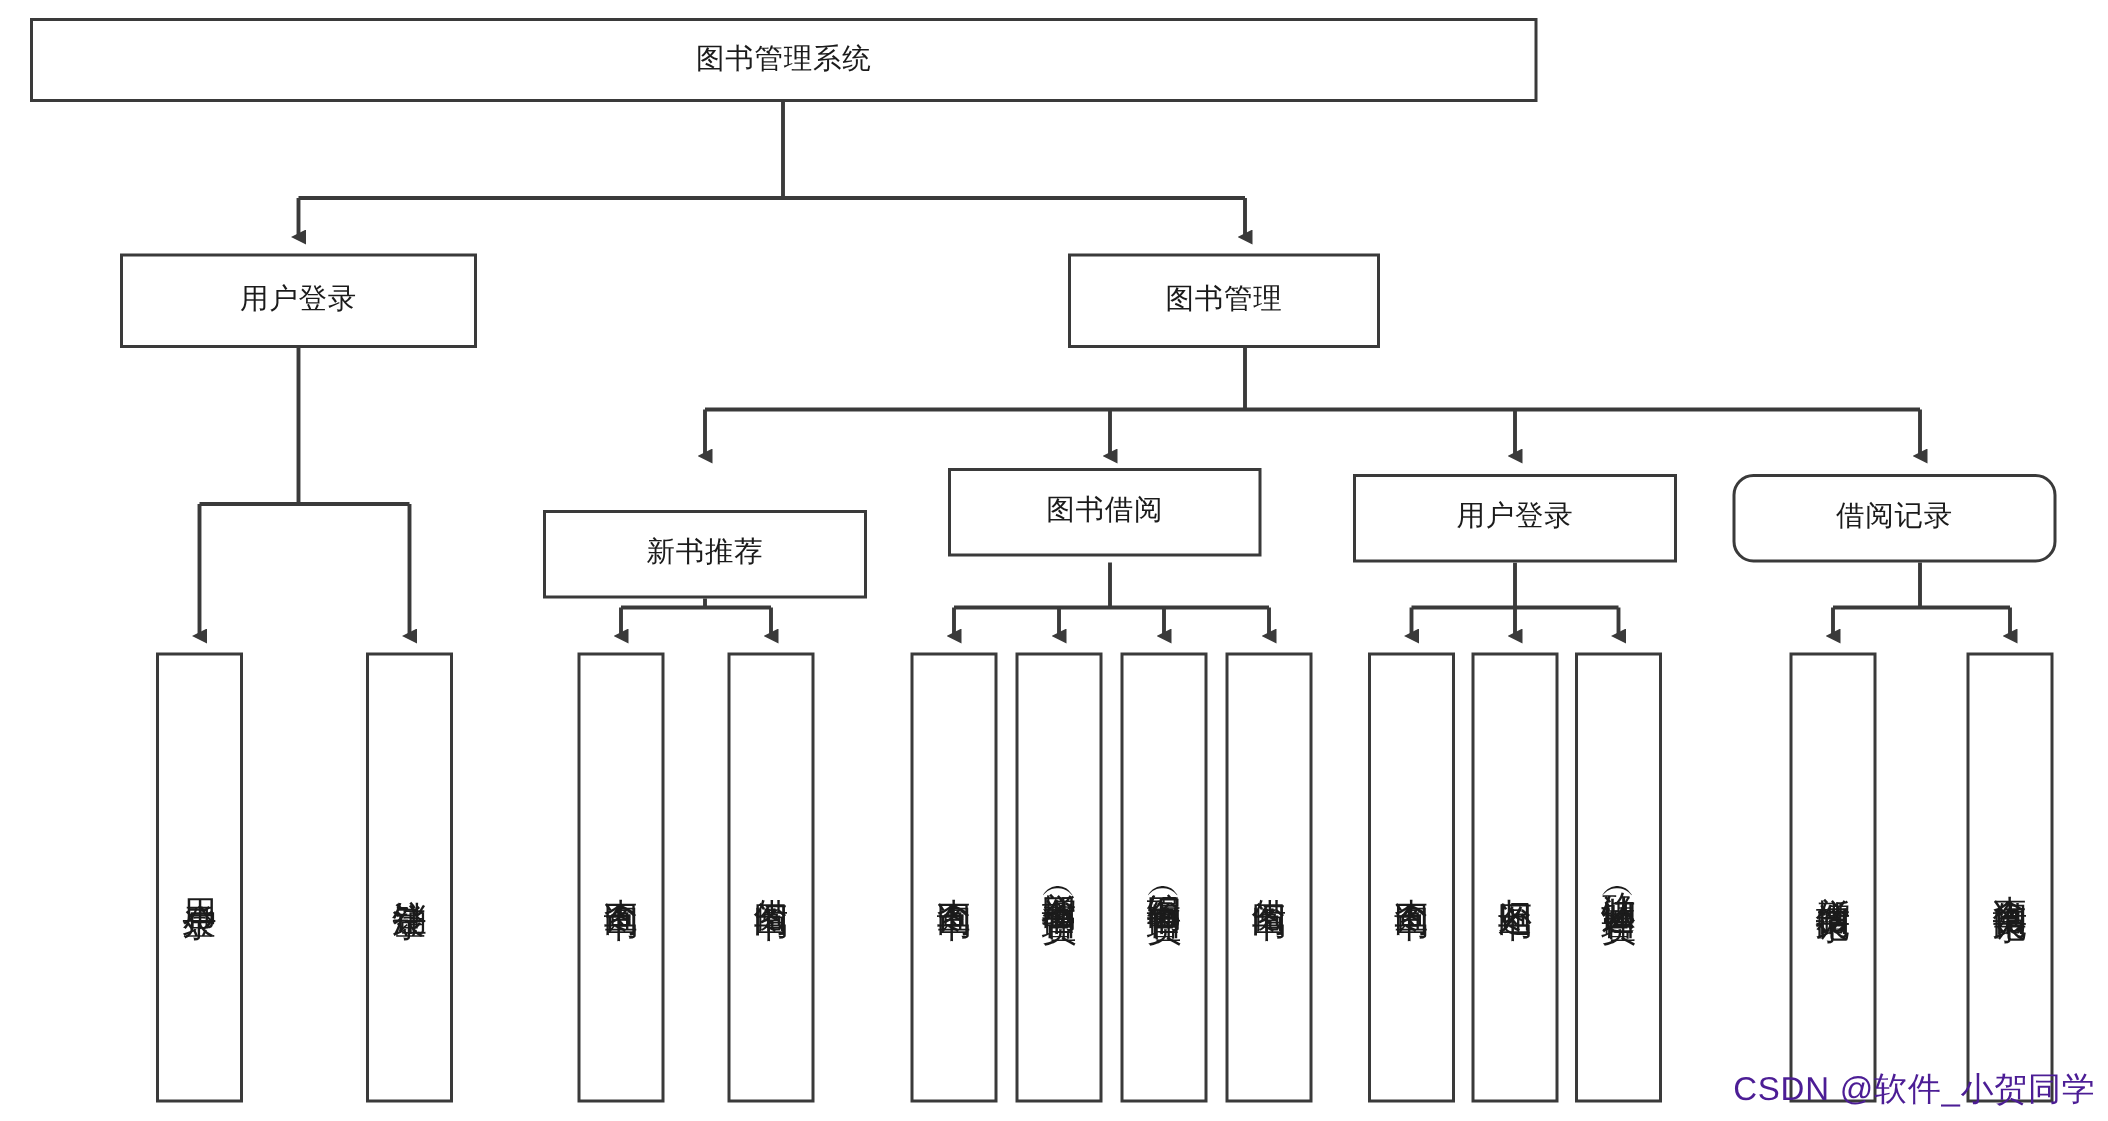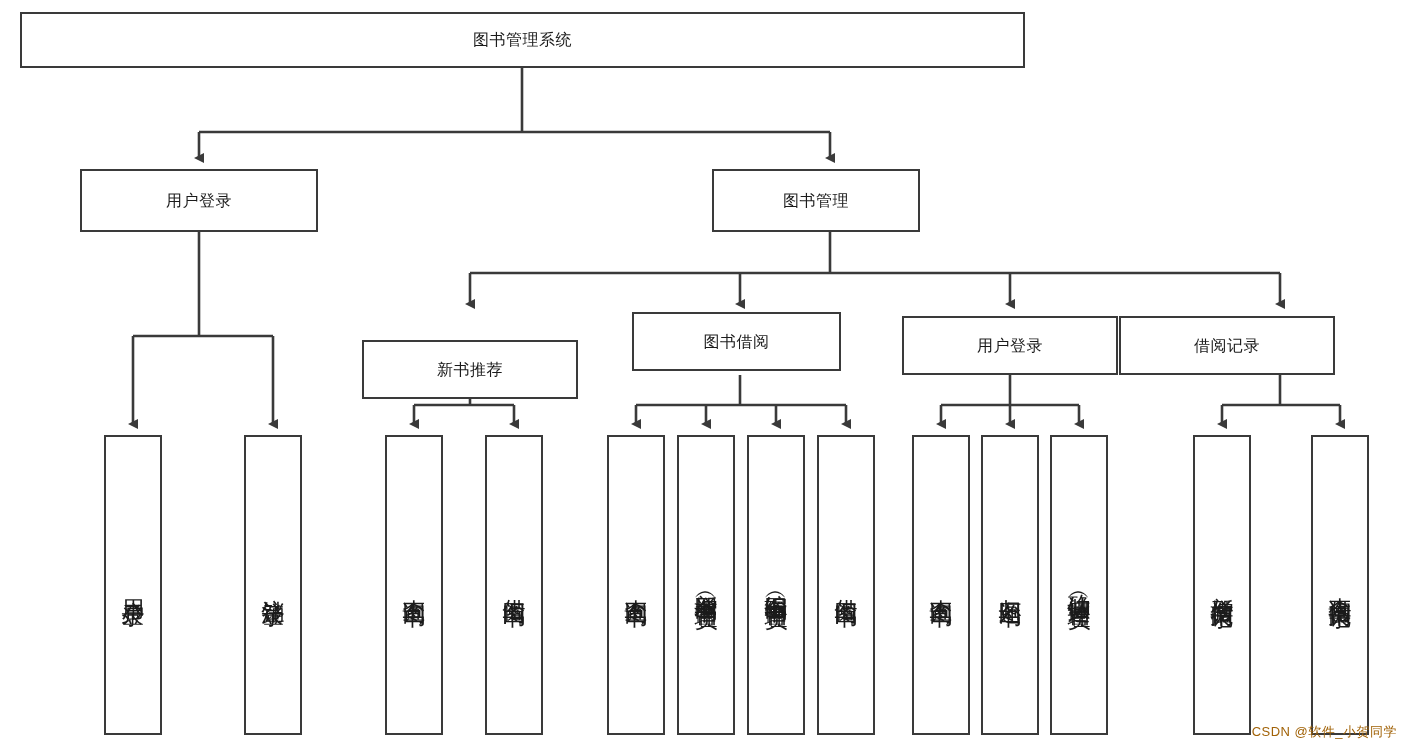--- a/index.html
+++ b/index.html
@@ -31,21 +31,21 @@
     position: absolute;
     box-sizing: border-box;
     border: 2.2px solid #3a3a3a;
     background: #ffffff;
     display: flex;
     align-items: center;
     justify-content: center;
     color: #1b1b1b;
   }
   .node.horizontal {
-    font-size: 16px;
+    font-size: 19px;
     letter-spacing: 0.5px;
     line-height: 1.2;
   }
   .node.vertical {
     writing-mode: vertical-rl;
     text-orientation: upright;
     font-size: 23px;
     line-height: 1.08;
     letter-spacing: 2px;
     padding: 4px 0;
@@ -54,22 +54,22 @@
     writing-mode: vertical-rl;
     text-orientation: upright;
     display: block;
     text-align: center;
     white-space: nowrap;
   }
   .watermark {
     position: absolute;
     right: 8px;
     bottom: 6px;
-    font-size: 13px;
-    color: #a16207;
+    font-size: 22px;
+    color: #4c1d95;
     letter-spacing: 0.5px;
     white-space: nowrap;
     user-select: none;
   }
 </style>
 </head>
 <body>
 
 <div id="diagram-root">
 
@@ -136,21 +136,21 @@
 
   <div class="node horizontal" style="left:362px; top:316px; width:216px; height:59px;margin-top:24px;">
     <span>新书推荐</span>
   </div>
   <div class="node horizontal" style="left:632px; top:312px; width:209px; height:59px;">
     <span>图书借阅</span>
   </div>
   <div class="node horizontal" style="left:902px; top:316px; width:216px; height:59px;">
     <span>用户登录</span>
   </div>
-  <div class="node horizontal" style="left:1119px; top:316px; width:216px; height:59px;">
+  <div class="node horizontal" style="left:1155px; top:316px; width:216px; height:59px;border-radius:14px;">
     <span>借阅记录</span>
   </div>
 
   <div class="node vertical" style="left:104px; top:435px; width:58px; height:300px;">
     <span class="vtext">用户登录</span>
   </div>
   <div class="node vertical" style="left:244px; top:435px; width:58px; height:300px;">
     <span class="vtext">注销登录</span>
   </div>
 

